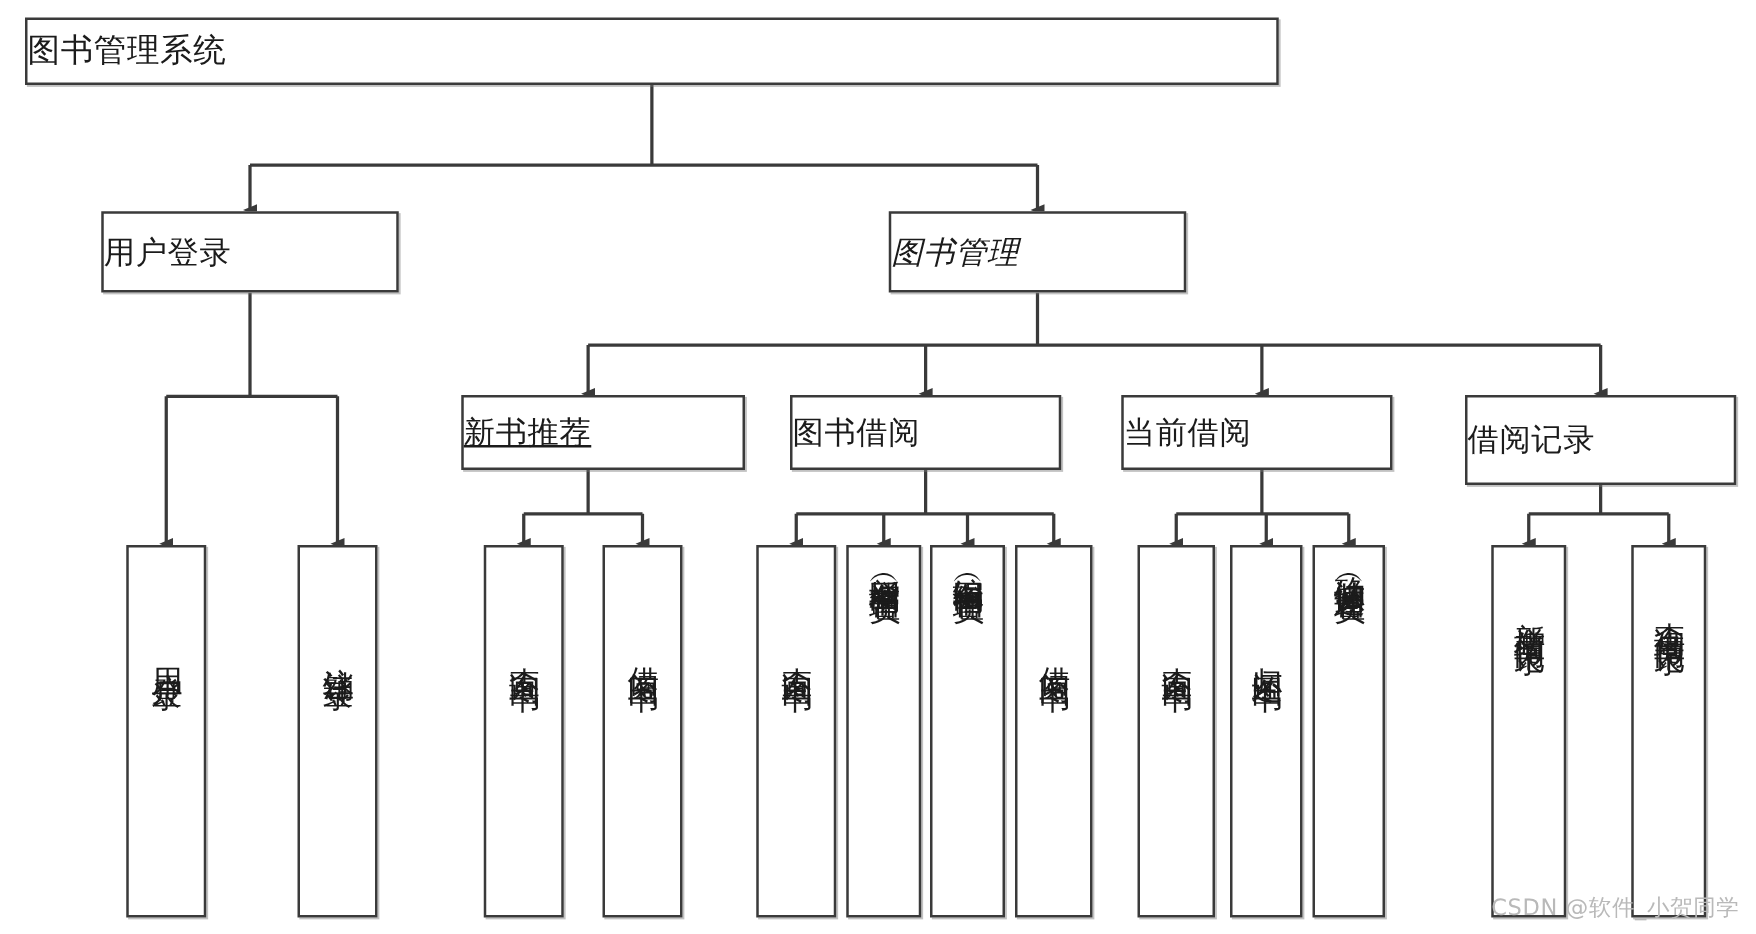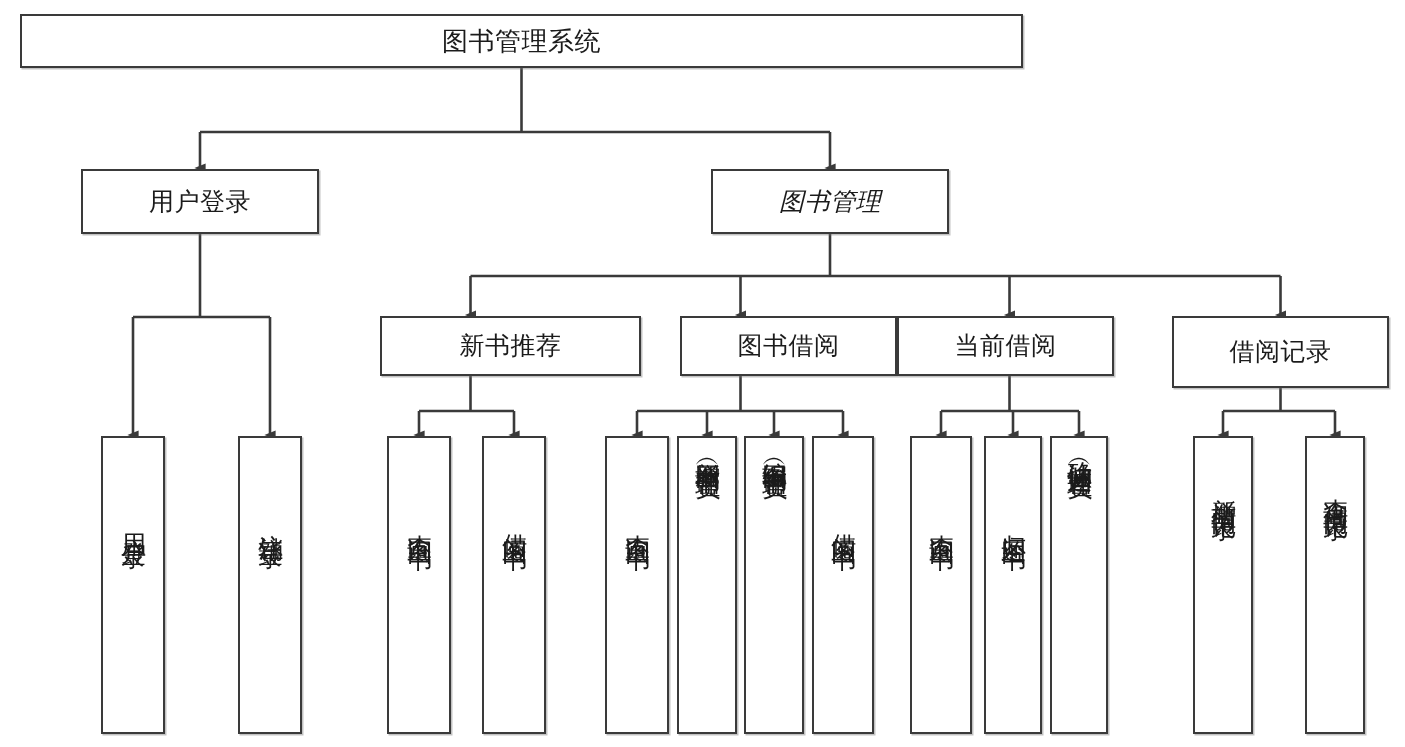--- a/index.html
+++ b/index.html
@@ -11,21 +11,21 @@
   svg#wires{position:absolute;left:0;top:0;width:1405px;height:747px;pointer-events:none;}
 
   .node{
     position:absolute;
     box-sizing:border-box;
     background:#ffffff;
     border:2.5px solid #3a3a3a;
     box-shadow:1.5px 1.5px 0 rgba(120,120,120,.45);
     display:flex;
     align-items:center;
-    justify-content:center;
+    justify-content:flex-start;
     color:#1b1b1b;
   }
   .node .label{
     display:block;
     text-align:center;
     line-height:1.18;
     white-space:pre;
   }
   
   .node.h .label{font-size:25px;letter-spacing:.5px;}
@@ -107,24 +107,24 @@
   <div id="nodes-layer">
       <div class="node h root" style="left: 20px; top: 14px; width: 1003px; height: 54px;">
         <span class="label">图书管理系统</span>
       </div>
       <div class="node h" style="left: 81px; top: 169px; width: 238px; height: 65px;">
         <span class="label">用户登录</span>
       </div>
       <div class="node h" style="left: 711px; top: 169px; width: 238px; height: 65px; font-style: italic;">
         <span class="label">图书管理</span>
       </div>
-      <div class="node h" style="left: 380px; top: 316px; width: 261px; height: 60px;">
+      <div class="node h" style="left: 369px; top: 316px; width: 227px; height: 60px; text-decoration: underline;">
         <span class="label">新书推荐</span>
       </div>
-      <div class="node h" style="left: 632px; top: 316px; width: 217px; height: 60px; margin-left: 48px;">
+      <div class="node h" style="left: 632px; top: 316px; width: 217px; height: 60px;">
         <span class="label">图书借阅</span>
       </div>
       <div class="node h" style="left: 897px; top: 316px; width: 217px; height: 60px;">
         <span class="label">当前借阅</span>
       </div>
       <div class="node h" style="left: 1172px; top: 316px; width: 217px; height: 72px;">
         <span class="label">借阅记录</span>
       </div>
       <div class="node v" style="left: 101px; top: 436px; width: 64px; height: 298px;">
         <span class="label" style="padding-top: 76px;">用户登录</span>
@@ -160,14 +160,15 @@
         <span class="label" style="padding-top: 4px; letter-spacing: 2px;">确认归还（管理员）</span>
       </div>
       <div class="node v" style="left: 1193px; top: 436px; width: 60px; height: 298px;">
         <span class="label" style="padding-top: 40px;">新增借阅记录</span>
       </div>
       <div class="node v" style="left: 1305px; top: 436px; width: 60px; height: 298px;">
         <span class="label" style="padding-top: 40px;">查询借阅记录</span>
       </div>
     </div>
 
+  <div class="watermark" style="left:1193px;top:714px;">CSDN @软件_小贺同学</div>
 
 </div>
 
 </body></html>

